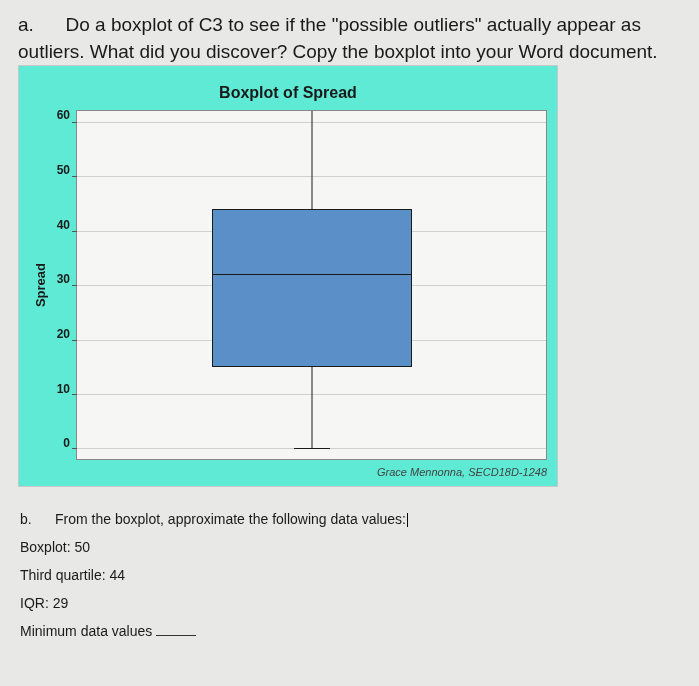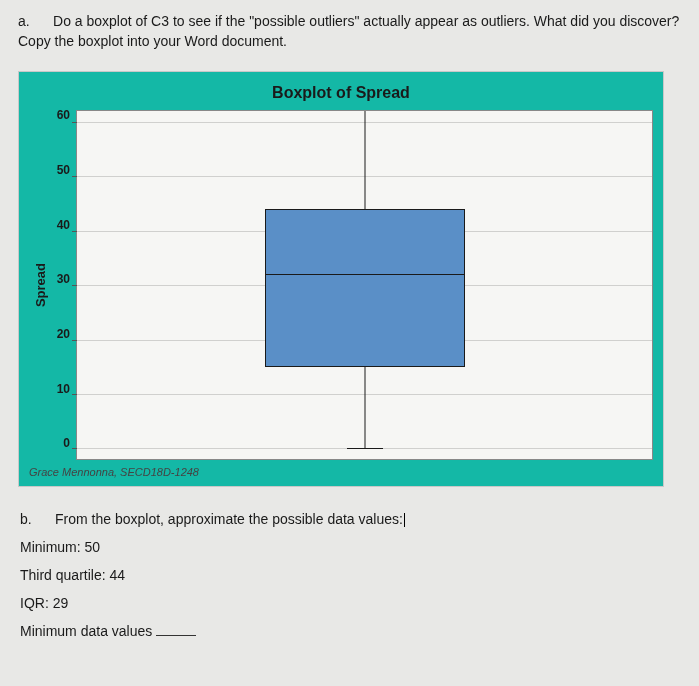--- a/index.html
+++ b/index.html
@@ -5,29 +5,29 @@
     * { box-sizing: border-box; margin: 0; padding: 0; }
     body {
       width: 699px;
       height: 686px;
       background: #e8e8e6;
       font-family: Arial, sans-serif;
       color: #1a1a1a;
       padding: 12px 18px;
     }
     .question {
-      font-size: 14px;
+      font-size: 19px;
       line-height: 1.4;
-      margin-bottom: 20px;
+      margin-bottom: 0;
     }
     .chart-container {
-      background: #14b8a6;
+      background: #5eead4;
       border: 1px solid #c8c8c8;
-      width: 646px;
-      padding: 12px 10px 8px 10px;
+      width: 540px;
+      padding: 18px 10px 8px 10px;
       margin-bottom: 18px;
     }
     .chart-title {
       text-align: center;
       font-weight: bold;
       font-size: 16px;
       margin-bottom: 8px;
     }
     .chart-body {
       display: flex;
@@ -99,20 +99,21 @@
     .median-line {
       position: absolute;
       left: 0; right: 0;
       border-top: 1.5px solid #1a1a1a;
     }
     .chart-footer {
       font-size: 11px;
       font-style: italic;
       color: #444;
       margin-top: 6px;
+      text-align: right;
     }
     .answers {
       font-size: 14px;
       line-height: 2.0;
       padding-left: 2px;
     }
     .answers .row { display: block; }
     .cursor-bar {
       display: inline-block;
       width: 1px;
@@ -174,24 +175,24 @@
         </div>
       </div>
   </div>
   <div class="chart-footer">Grace Mennonna, SECD18D-1248</div>
 </div>
 
 <div class="answers">
   <div class="row">
     <span>b.</span>
     &nbsp;&nbsp;&nbsp;&nbsp;
-    <span>From the boxplot, approximate the possible data values:</span><span class="cursor-bar"></span>
-  </div>
-  <div class="row">
-    <span>Minimum:</span>
+    <span>From the boxplot, approximate the following data values:</span><span class="cursor-bar"></span>
+  </div>
+  <div class="row">
+    <span>Boxplot:</span>
     <span>50</span>
   </div>
   <div class="row">
     <span>Third quartile:</span>
     <span>44</span>
   </div>
   <div class="row">
     <span>IQR:</span>
     <span>29</span>
   </div>

